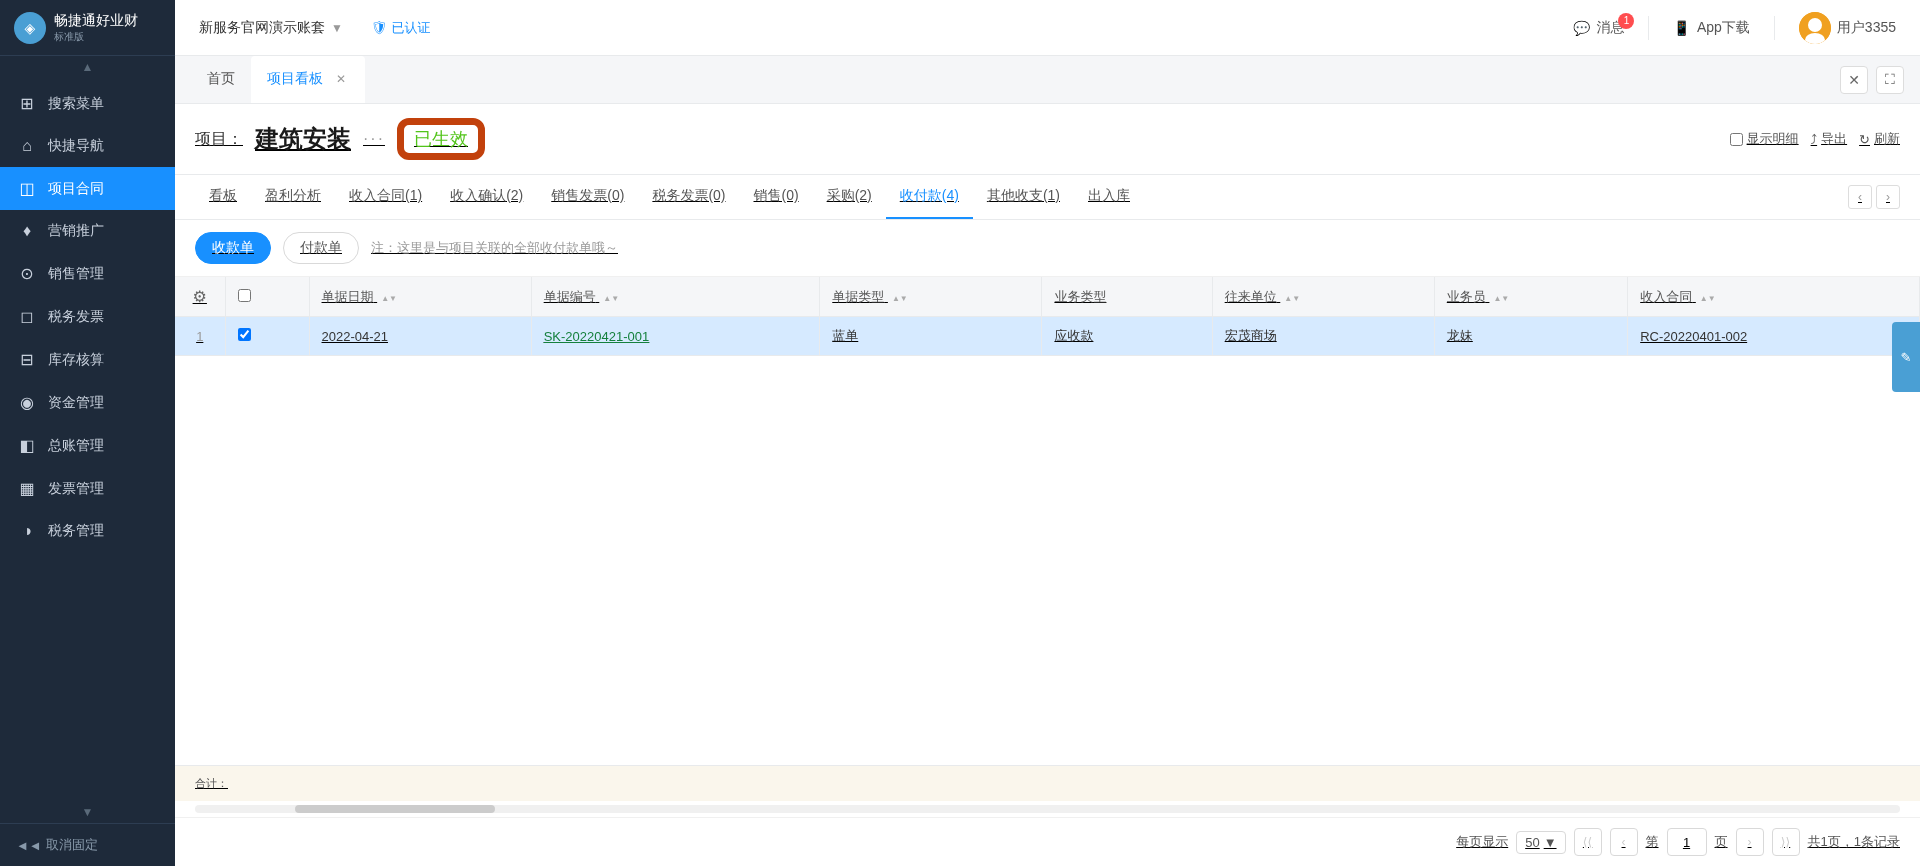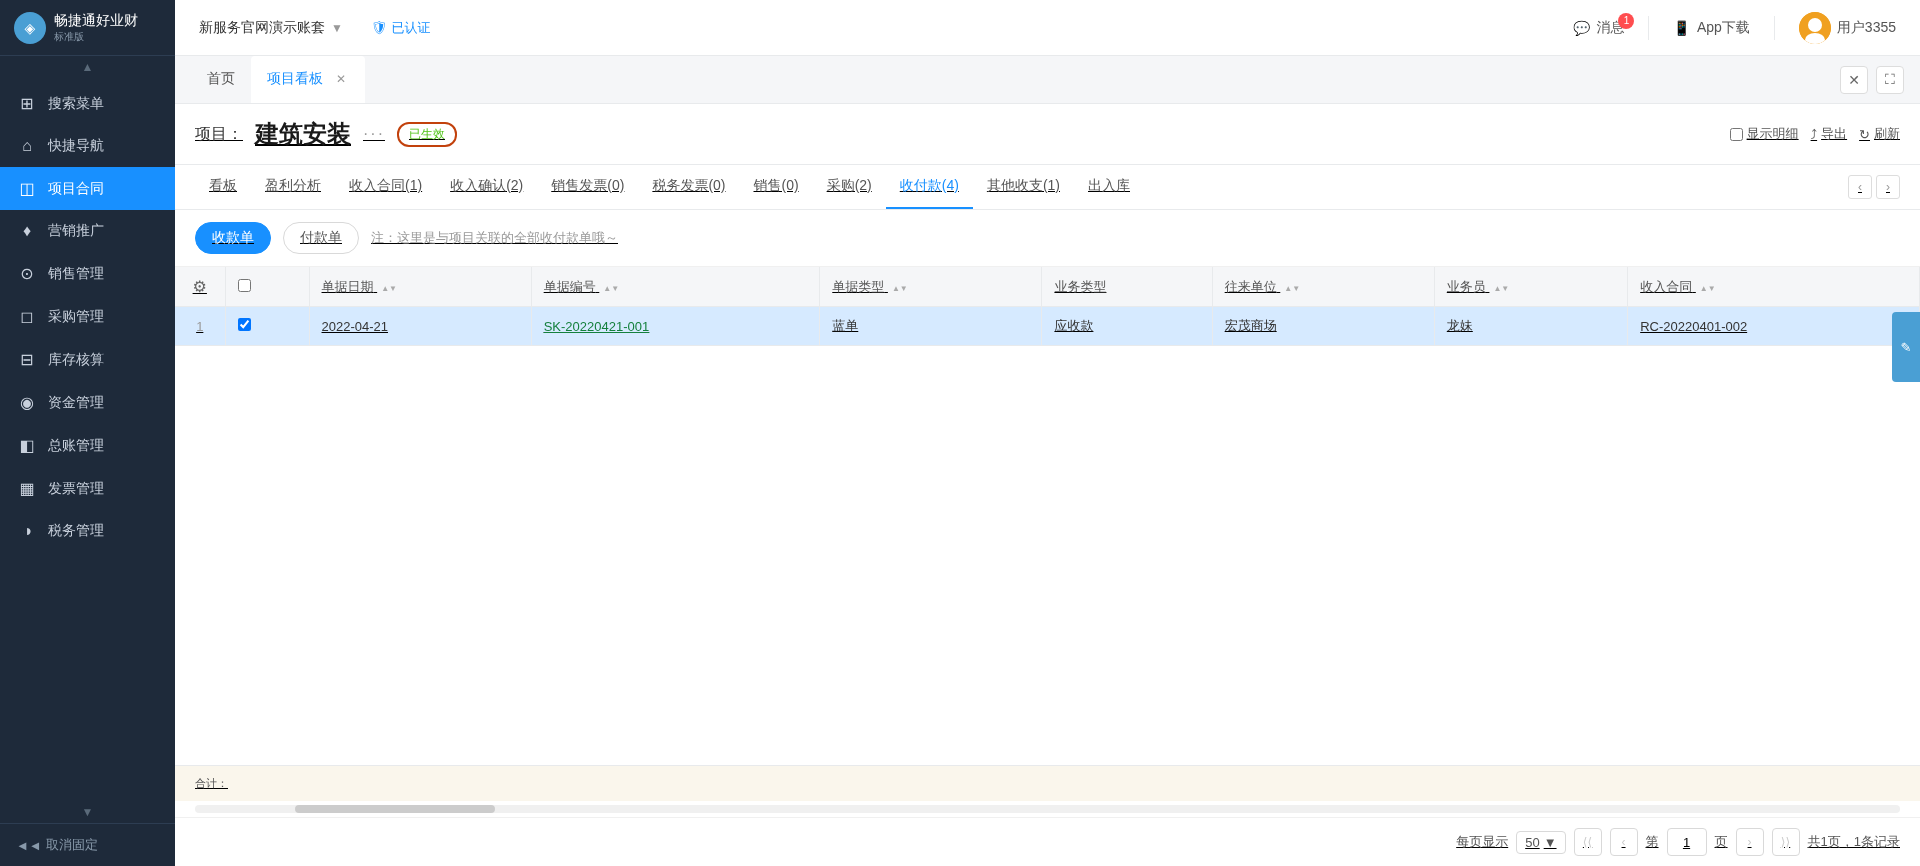--- a/index.html
+++ b/index.html
@@ -157,22 +157,22 @@
 
     
     .project-header {
       padding: 14px 20px;
       border-bottom: 1px solid #e8eaec;
       display: flex; align-items: center; gap: 12px;
     }
     .project-title { font-size: 24px; font-weight: 600; color: #1a1a1a; }
     .project-more { color: #999; cursor: pointer; font-size: 16px; letter-spacing: 2px; }
     .status-badge {
-      border: 2px solid #c2410c; color: #52c41a;
-      border-radius: 12px; padding: 2px 10px; font-size: 12px;
+      border: 7px solid #c2410c; color: #52c41a;
+      border-radius: 12px; padding: 2px 10px; font-size: 18px;
     }
     .project-actions { margin-left: auto; display: flex; align-items: center; gap: 12px; }
     .project-action-btn {
       display: flex; align-items: center; gap: 4px;
       color: #555; font-size: 13px; cursor: pointer;
     }
     .checkbox-label { display: flex; align-items: center; gap: 4px; font-size: 13px; color: #555; cursor: pointer; }
 
     
     .sub-tabs {
@@ -347,21 +347,21 @@
     <div class="nav-item">
       <span class="nav-icon">♦</span>
       <span>营销推广</span>
     </div>
     <div class="nav-item">
       <span class="nav-icon">⊙</span>
       <span>销售管理</span>
     </div>
     <div class="nav-item">
       <span class="nav-icon">◻</span>
-      <span>采购管理</span>
+      <span>税务发票</span>
     </div>
     <div class="nav-item">
       <span class="nav-icon">⊟</span>
       <span>库存核算</span>
     </div>
     <div class="nav-item">
       <span class="nav-icon">◉</span>
       <span>资金管理</span>
     </div>
     <div class="nav-item">

